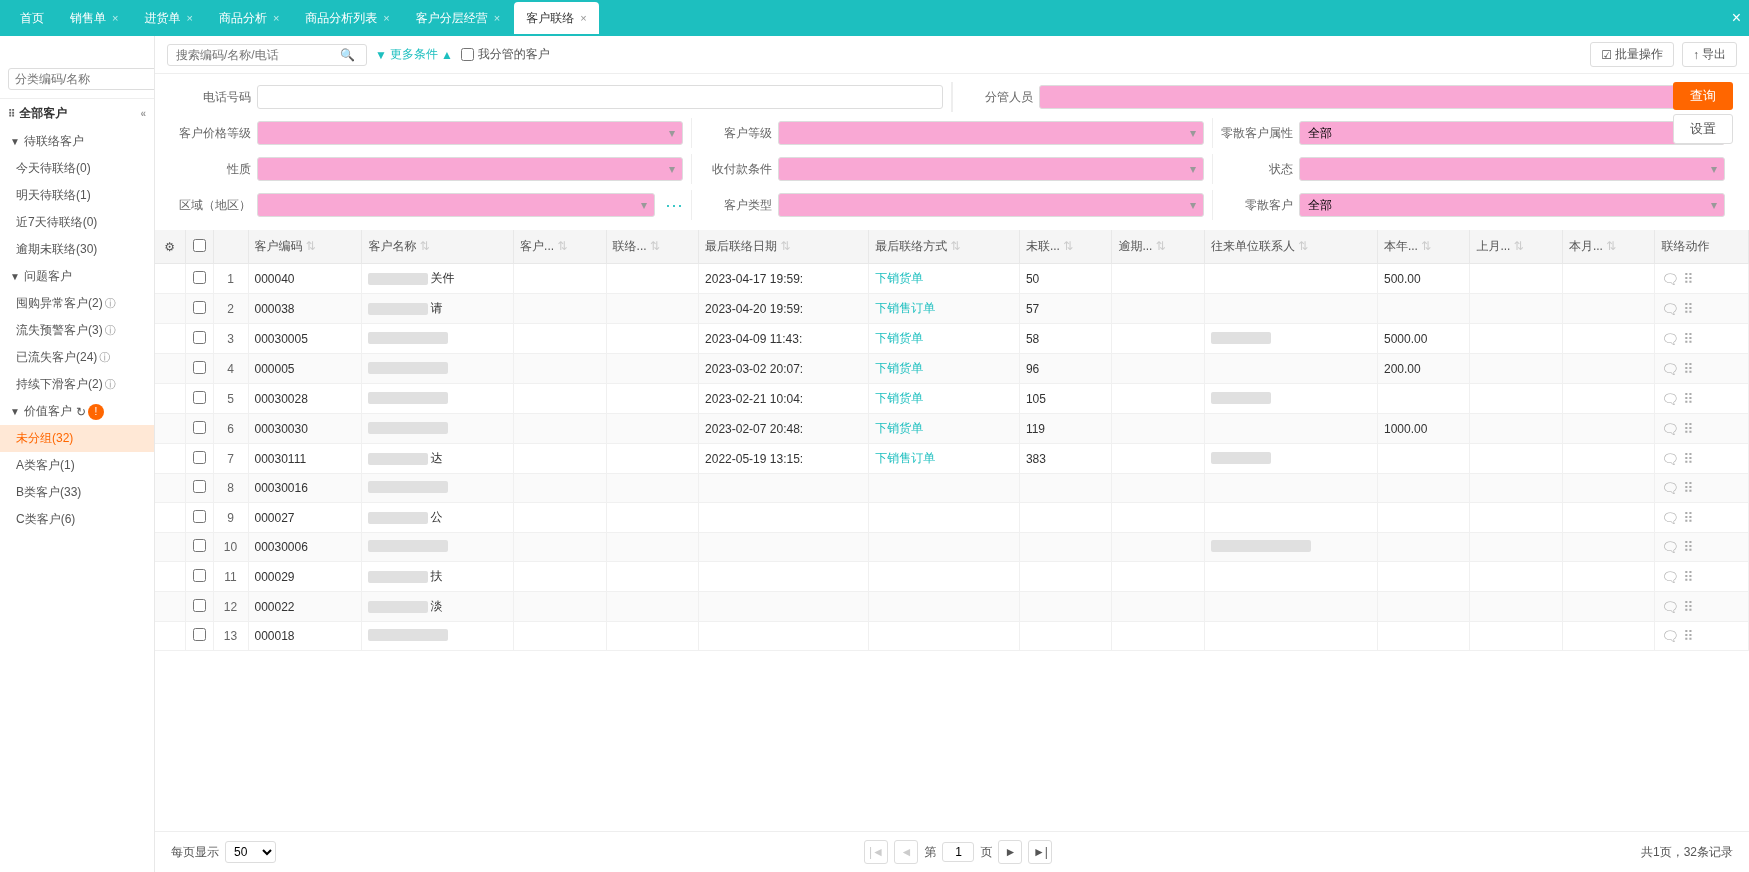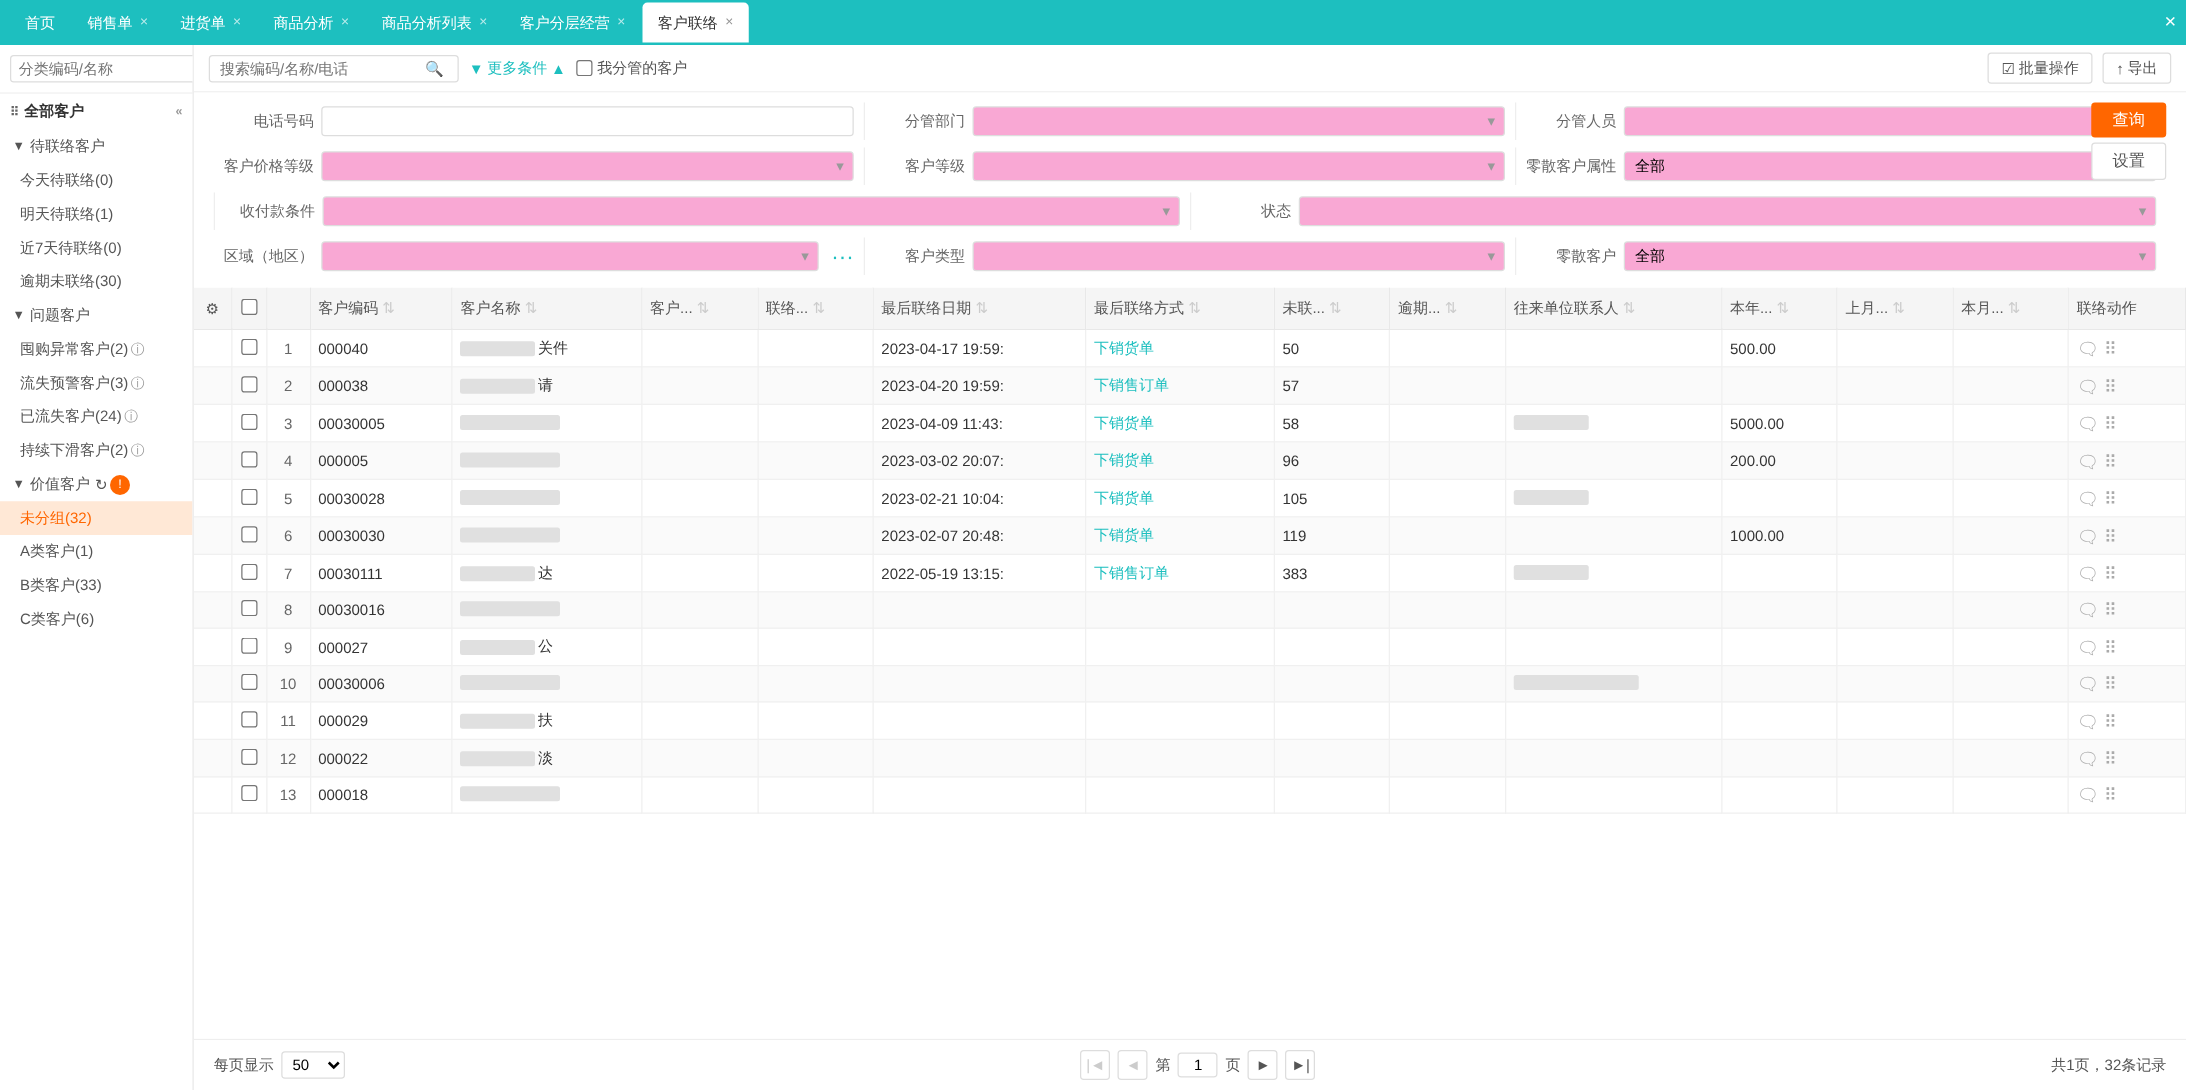--- a/index.html
+++ b/index.html
@@ -29,20 +29,21 @@
 
     
     .sidebar {
       width: 155px; min-width: 155px; background: #fff; border-right: 1px solid #e8e8e8;
       overflow-y: auto; overflow-x: hidden;
       display: flex; flex-direction: column;
     }
     .sidebar-search {
       display: flex; align-items: center; padding: 8px 8px;
       border-bottom: 1px solid #eee;
+      margin-top: 24px;
     }
     .sidebar-search input {
       flex: 1; border: 1px solid #ddd; border-radius: 3px; padding: 3px 6px;
       font-size: 12px; outline: none; color: #999;
     }
 
     .sidebar-group-header {
       display: flex; align-items: center; padding: 6px 8px; cursor: pointer;
       font-weight: bold; color: #333; background: #fff;
       justify-content: space-between;
@@ -328,60 +329,60 @@
         <div class="adv-filter-inner">
 
           <div class="adv-filter-row">
             <div class="adv-cell">
               <span class="adv-cell-label">电话号码</span>
               <div class="adv-cell-input">
                 <input type="text" style="">
               </div>
             </div>
             <div class="adv-cell-divider"></div>
-            <div class="adv-cell">
-              <span class="adv-cell-label">分管部门</span>
+            <div class="adv-cell-divider"></div>
+            <div class="adv-cell">
+              <span class="adv-cell-label">分管人员</span>
               <div class="adv-cell-input with-select">
                 <select><option></option></select>
               </div>
+              <span class="adv-more">···</span>
+            </div>
+          </div>
+
+          <div class="adv-filter-row">
+            <div class="adv-cell">
+              <span class="adv-cell-label">客户价格等级</span>
+              <div class="adv-cell-input with-select">
+                <select><option></option></select>
+              </div>
             </div>
             <div class="adv-cell-divider"></div>
             <div class="adv-cell">
-              <span class="adv-cell-label">分管人员</span>
+              <span class="adv-cell-label">客户等级</span>
               <div class="adv-cell-input with-select">
                 <select><option></option></select>
               </div>
-              <span class="adv-more">···</span>
+            </div>
+            <div class="adv-cell-divider"></div>
+            <div class="adv-cell">
+              <span class="adv-cell-label">零散客户属性</span>
+              <div class="adv-cell-input with-select">
+                <select><option>全部</option></select>
+              </div>
             </div>
           </div>
 
           <div class="adv-filter-row">
             <div class="adv-cell">
-              <span class="adv-cell-label">客户价格等级</span>
+              <span class="adv-cell-label">性质</span>
               <div class="adv-cell-input with-select">
                 <select><option></option></select>
               </div>
             </div>
-            <div class="adv-cell-divider"></div>
-            <div class="adv-cell">
-              <span class="adv-cell-label">客户等级</span>
-              <div class="adv-cell-input with-select">
-                <select><option></option></select>
-              </div>
-            </div>
-            <div class="adv-cell-divider"></div>
-            <div class="adv-cell">
-              <span class="adv-cell-label">零散客户属性</span>
-              <div class="adv-cell-input with-select">
-                <select><option>全部</option></select>
-              </div>
-            </div>
-          </div>
-
-          <div class="adv-filter-row">
             <div class="adv-cell-divider"></div>
             <div class="adv-cell">
               <span class="adv-cell-label">收付款条件</span>
               <div class="adv-cell-input with-select">
                 <select><option></option></select>
               </div>
             </div>
             <div class="adv-cell-divider"></div>
             <div class="adv-cell">
               <span class="adv-cell-label">状态</span>

